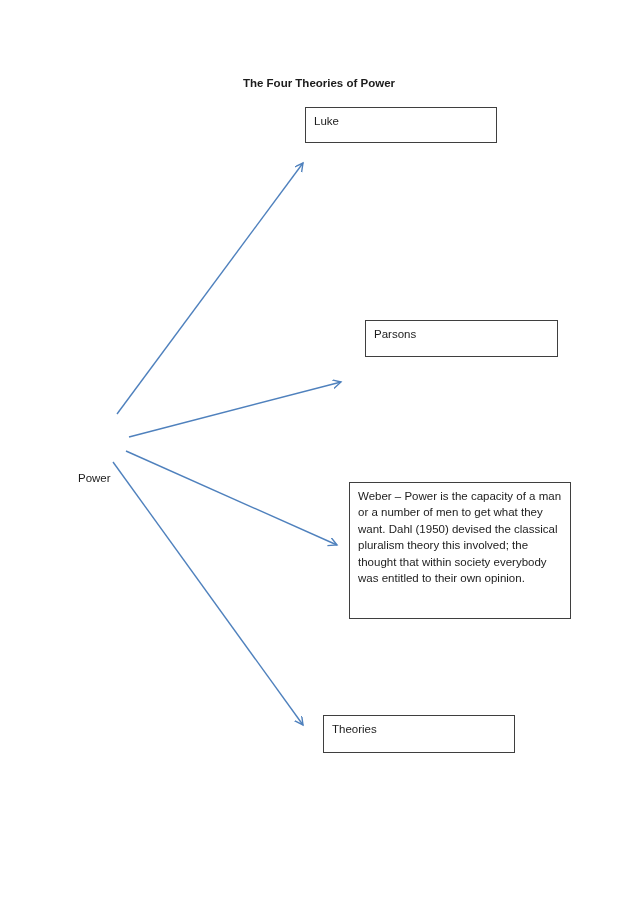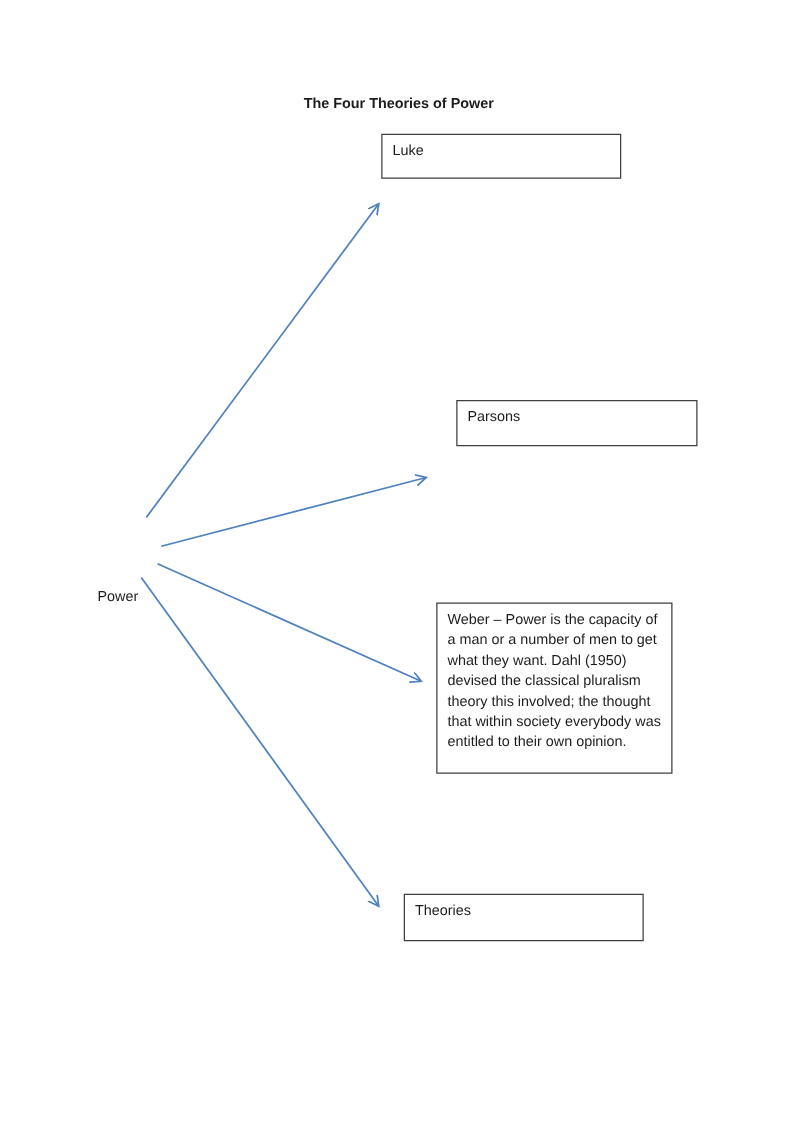--- a/index.html
+++ b/index.html
@@ -40,21 +40,21 @@
     border: 1px solid #3f3f3f;
     background: #ffffff;
     box-sizing: border-box;
     padding: 5px 8px 4px 8px;
     font-size: 11.5px;
     line-height: 16.4px;
     color: #1c1c1c;
   }
   .node-box.luke    { left: 305px; top: 107px; width: 192px; height: 36px; }
   .node-box.parsons { left: 365px; top: 320px; width: 193px; height: 37px; }
-  .node-box.weber   { left: 349px; top: 482px; width: 189px; height: 137px; }
+  .node-box.weber   { left: 349px; top: 482px; width: 222px; height: 137px; }
   .node-box.foucalt { left: 323px; top: 715px; width: 192px; height: 38px; }
   .arrows-layer {
     position: absolute;
     left: 0;
     top: 0;
     width: 638px;
     height: 902px;
     pointer-events: none;
   }
 </style>

